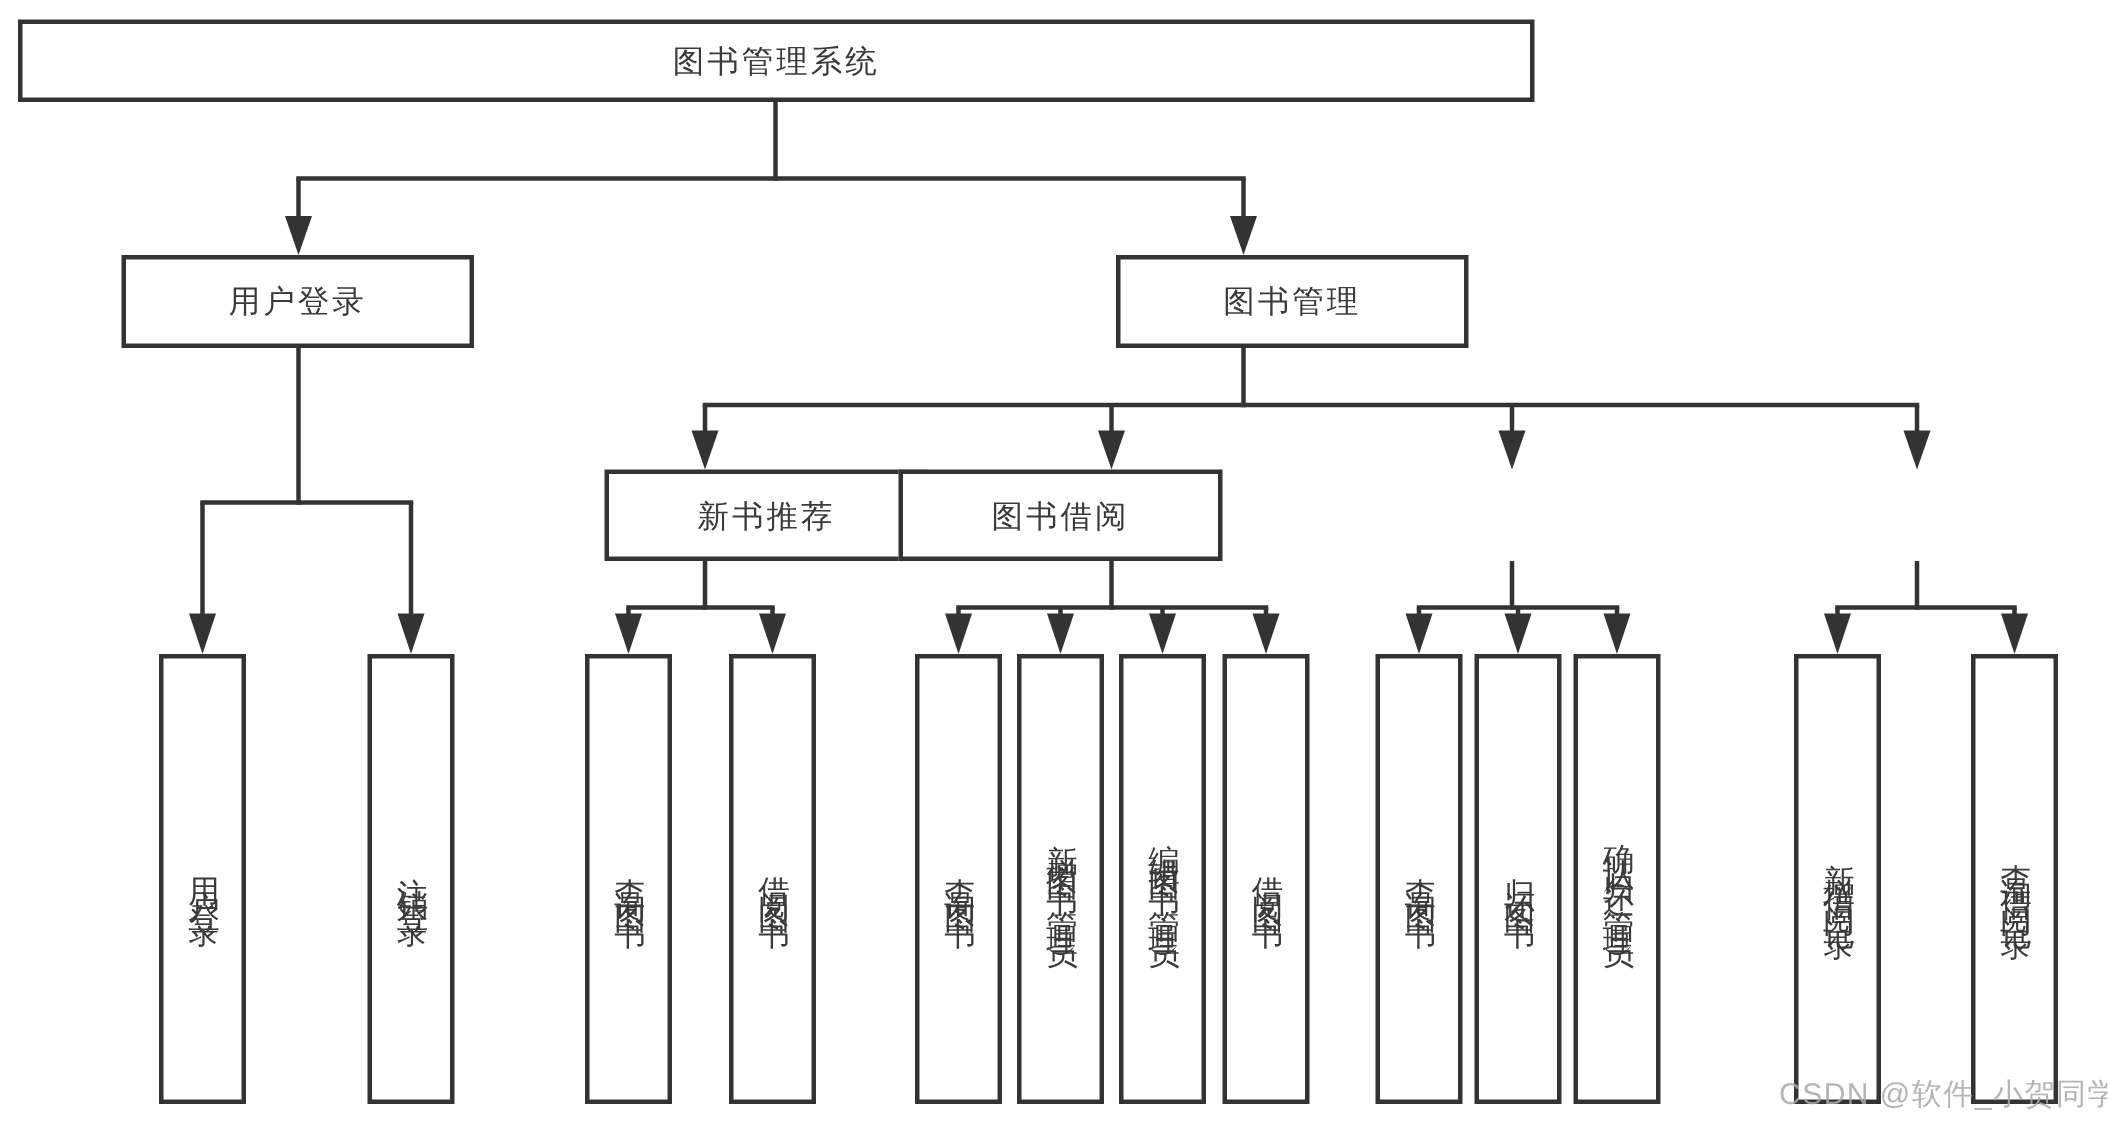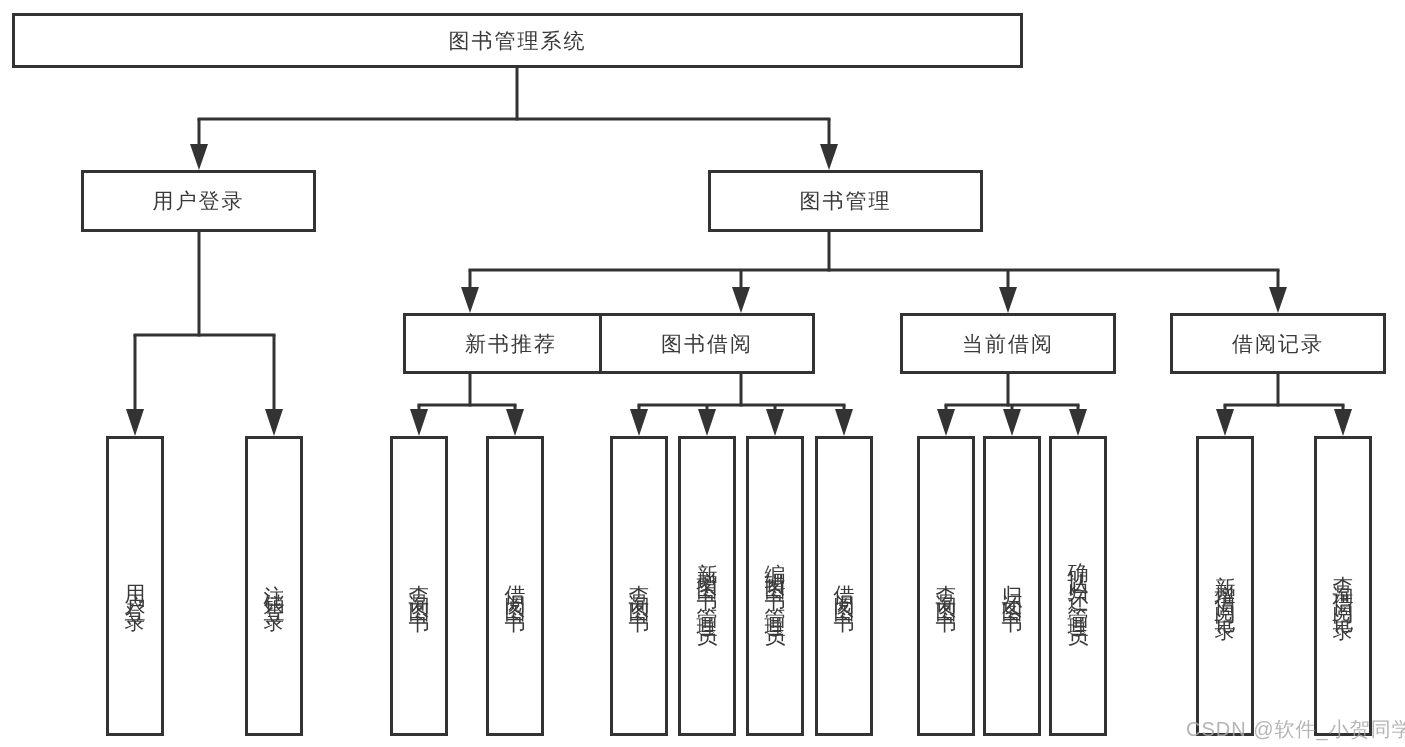--- a/index.html
+++ b/index.html
@@ -26,21 +26,21 @@
     display: flex;
     align-items: center;
     justify-content: center;
     color: #3a3a3a;
     font-size: 21px;
     letter-spacing: 2px;
     z-index: 2;
   }
   .box.root   { left: 12px;  top: 13px;  width: 1011px; height: 55px; }
   .box.l2a    { left: 81px;  top: 170px; width: 235px;  height: 62px; }
-  .box.l2b    { left: 708px; top: 170px; width: 275px;  height: 62px; font-family: Liberation Mono, monospace; }
+  .box.l2b    { left: 744px; top: 170px; width: 235px;  height: 62px; font-family: Liberation Mono, monospace; }
   .box.l3     { top: 313px; width: 216px; height: 61px; }
   .box.l3.p0  { left: 362px; margin-left: 41px; }
   .box.l3.p1  { left: 599px; }
   .box.l3.p2  { left: 900px; }
   .box.l3.p3  { left: 1170px; }
   .box.leaf {
     top: 436px; width: 58px; height: 300px;
     writing-mode: vertical-rl;
     text-orientation: mixed;
     letter-spacing: 9px;
@@ -152,22 +152,20 @@
     </g>
   </svg>
 
   <div class="box root">图书管理系统</div>
 
   <div class="box l2a">用户登录</div>
   <div class="box l2b">图书管理</div>
 
   <div class="box l3 p0">新书推荐</div>
   <div class="box l3 p1">图书借阅</div>
-  <div class="box l3 p2">当前借阅</div>
-  <div class="box l3 p3">借阅记录</div>
 
   <div class="box leaf x0">用户登录</div>
   <div class="box leaf x1">注销登录</div>
   <div class="box leaf x2">查询图书</div>
   <div class="box leaf x3">借阅图书</div>
   <div class="box leaf x4">查询图书</div>
   <div class="box leaf x5">新增图书（管理员）</div>
   <div class="box leaf x6">编辑图书（管理员）</div>
   <div class="box leaf x7">借阅图书</div>
   <div class="box leaf x8">查询图书</div>

